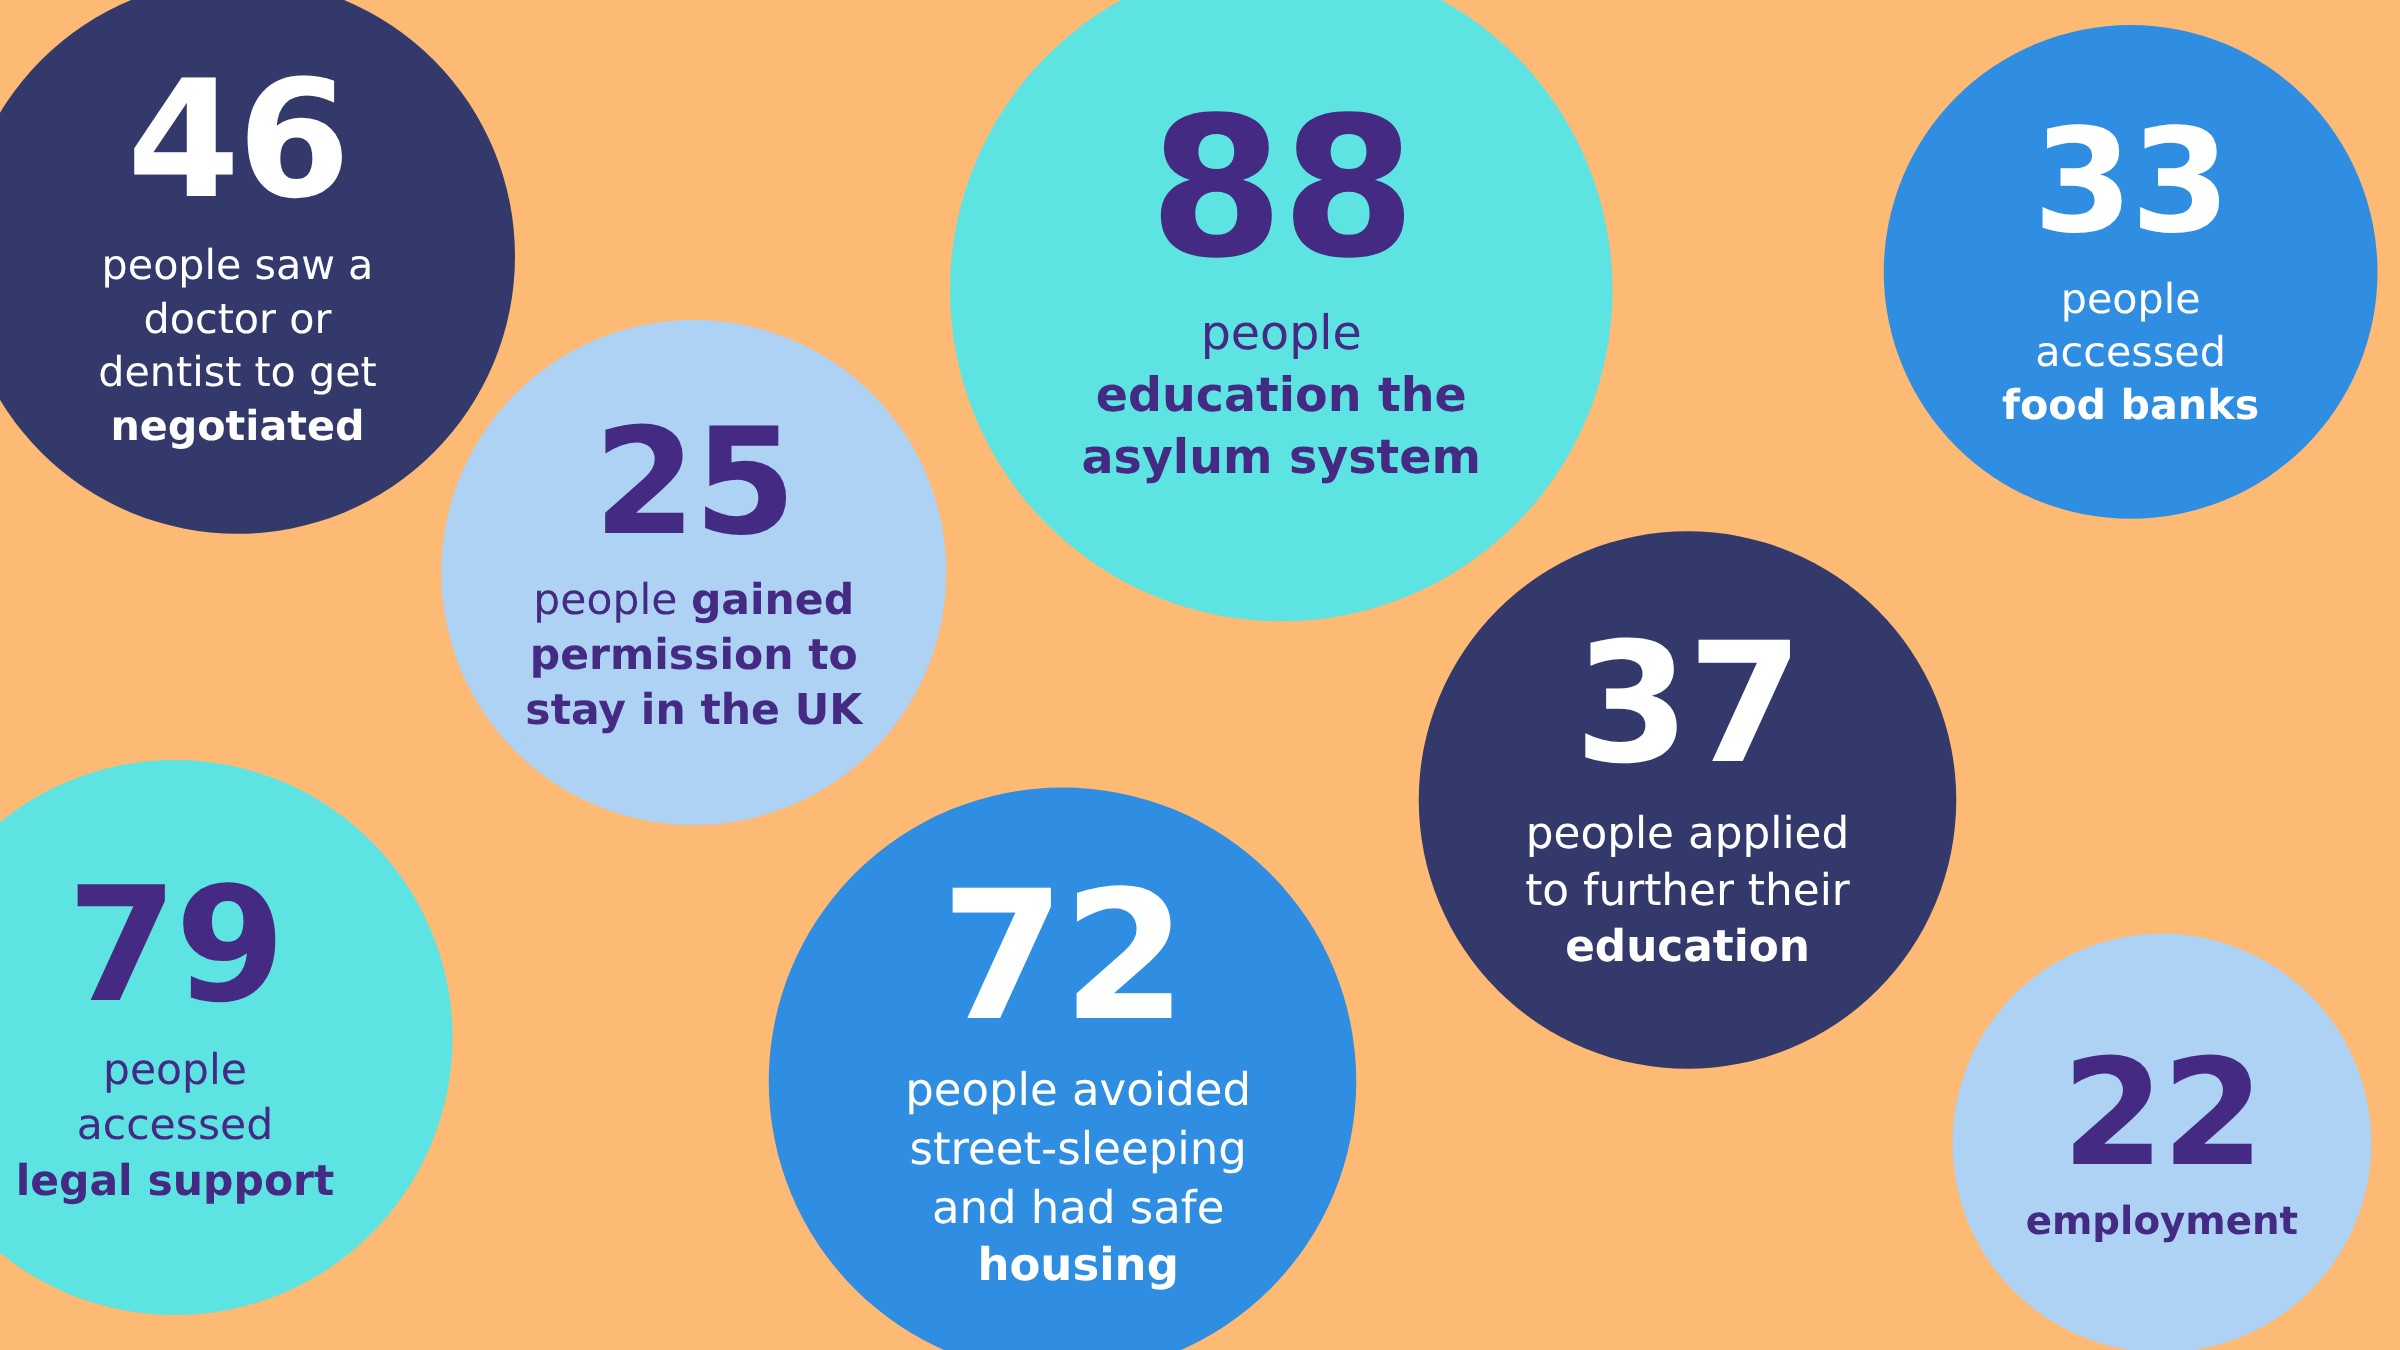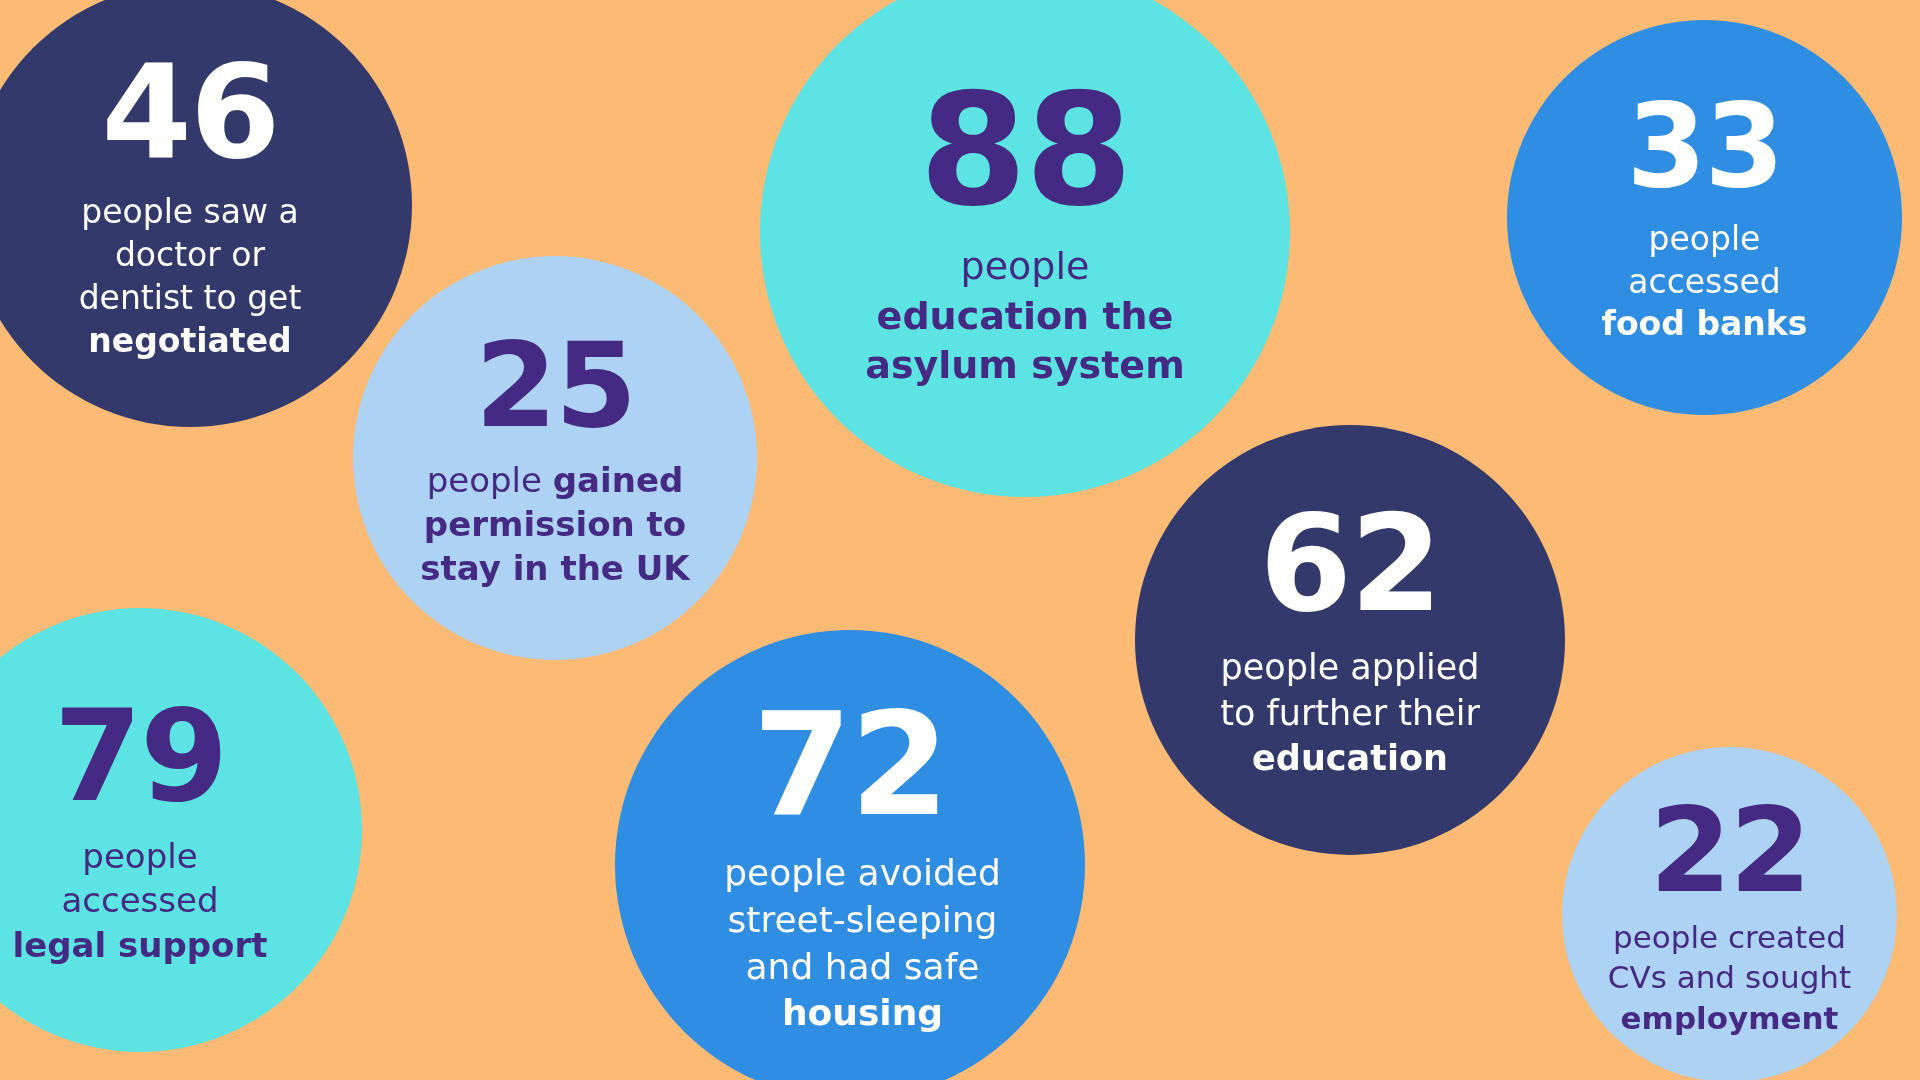--- a/index.html
+++ b/index.html
@@ -106,26 +106,24 @@
 
   <div class="circle c72 fill-blue ink-white">
     <div class="num">72</div>
     <p class="desc"><span>people avoided
 street-sleeping
 and had safe
 </span><strong>housing</strong></p>
   </div>
 
   <div class="circle c62 fill-navy ink-white">
-    <div class="num">62</div>
+    <div class="num">37</div>
     <p class="desc"><span>people applied
 to further their
 </span><strong>education</strong></p>
   </div>
 
   <div class="circle c22 fill-lblue ink-purple">
     <div class="num">22</div>
-    <p class="desc"><span>people created
-CVs and sought
-</span><strong>employment</strong></p>
+    <p class="desc"><strong>employment</strong></p>
   </div>
 
 </div>
 
 </body></html>

